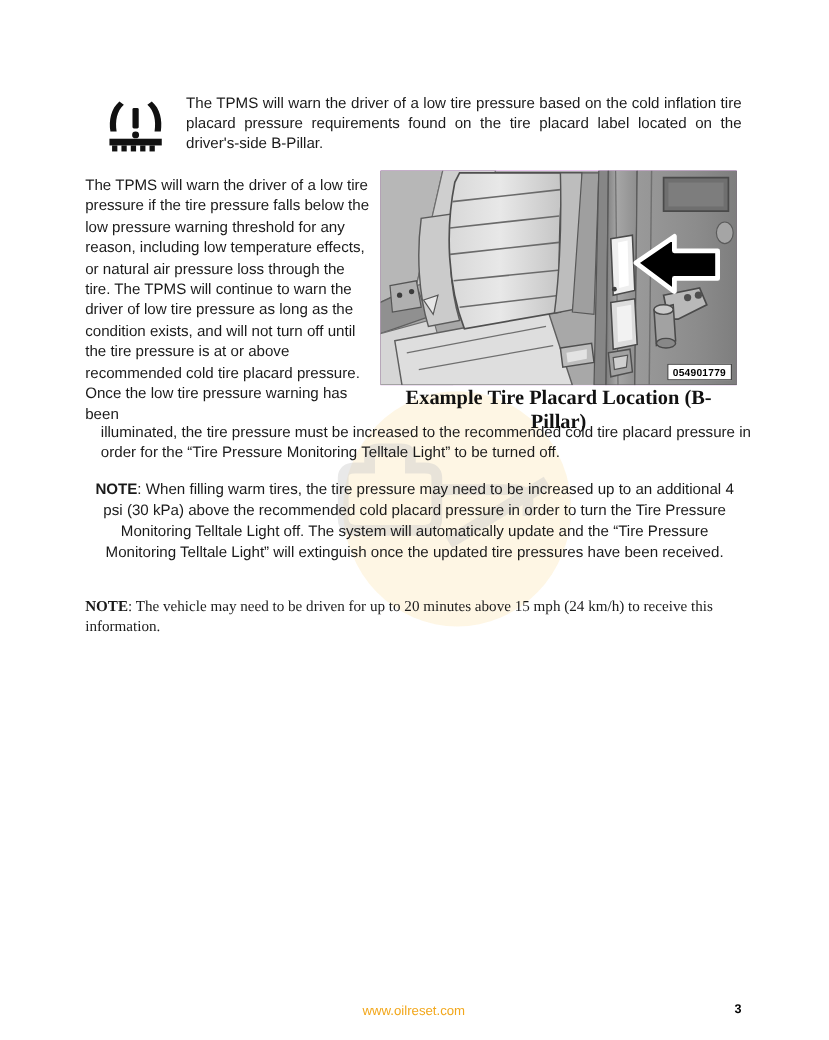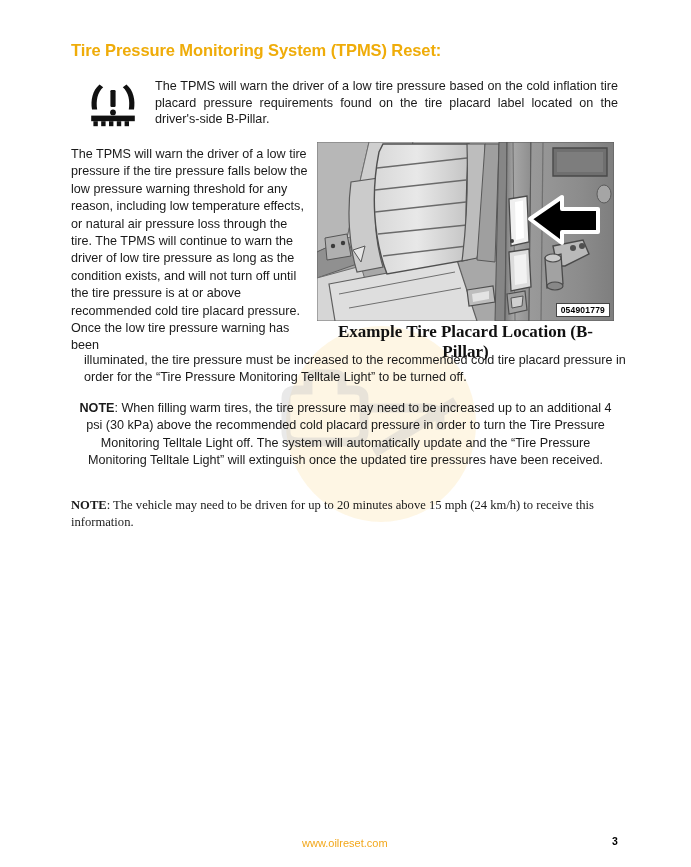--- a/index.html
+++ b/index.html
@@ -174,21 +174,20 @@
 
 <div id="page">
 
   <div id="watermark"></div>
   <svg id="watermark-mark" viewBox="0 0 200 90">
     <path d="M8 30 L8 64 Q8 74 20 74 L74 74 Q86 74 86 64 L86 30 Q86 22 76 22 L64 22 L64 12 Q64 6 56 6 L38 6 Q30 6 30 12 L30 22 L18 22 Q8 22 8 30 Z" fill="none" stroke="#c9c9c9" stroke-width="9"></path>
     <path d="M86 40 L150 40 Q162 40 162 50 L162 62" fill="none" stroke="#c9c9c9" stroke-width="9"></path>
     <path d="M96 84 L178 34" fill="none" stroke="#c9c9c9" stroke-width="11"></path>
   </svg>
 
-  <div id="title" style="color:#efac09">Tire Pressure Monitoring System (TPMS) Reset:</div>
 
   <svg id="tpms-icon" viewBox="0 0 60 52">
     <g fill="#111111">
 
       <path d="M16.5 6.5 C9.5 12.5 7.5 22 9 31.5 L14.2 31.5 C12.8 22.5 14.4 14.5 20.2 9.2 Z"></path>
 
       <path d="M43.5 6.5 C50.5 12.5 52.5 22 51 31.5 L45.8 31.5 C47.2 22.5 45.6 14.5 39.8 9.2 Z"></path>
 
       <rect x="27.4" y="12" width="5.2" height="17" rx="1.2"></rect>
 

